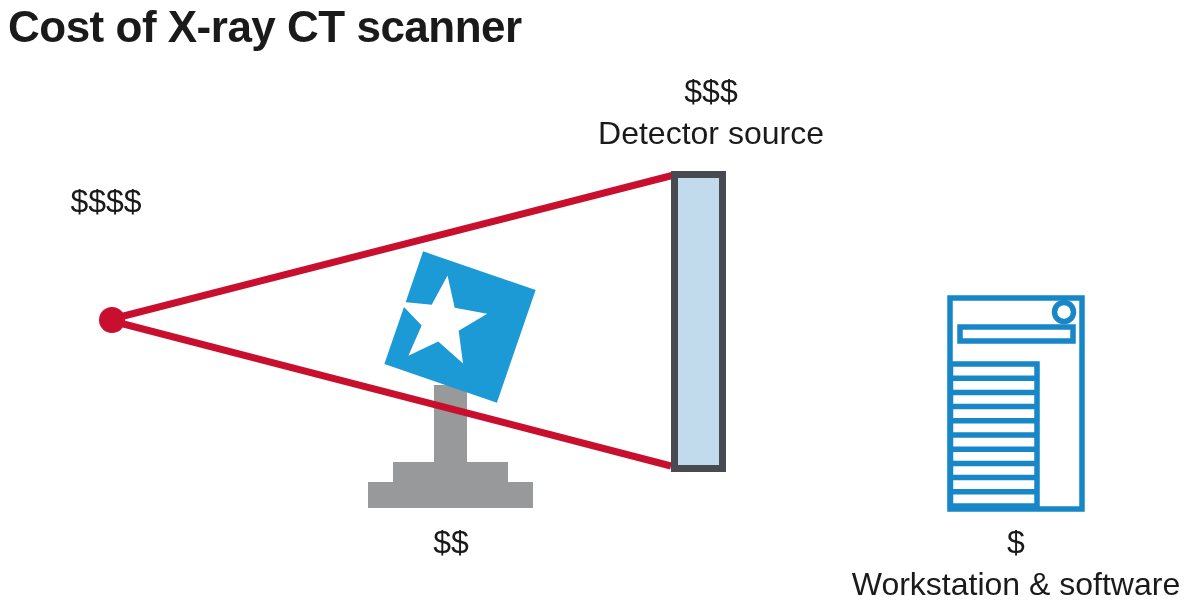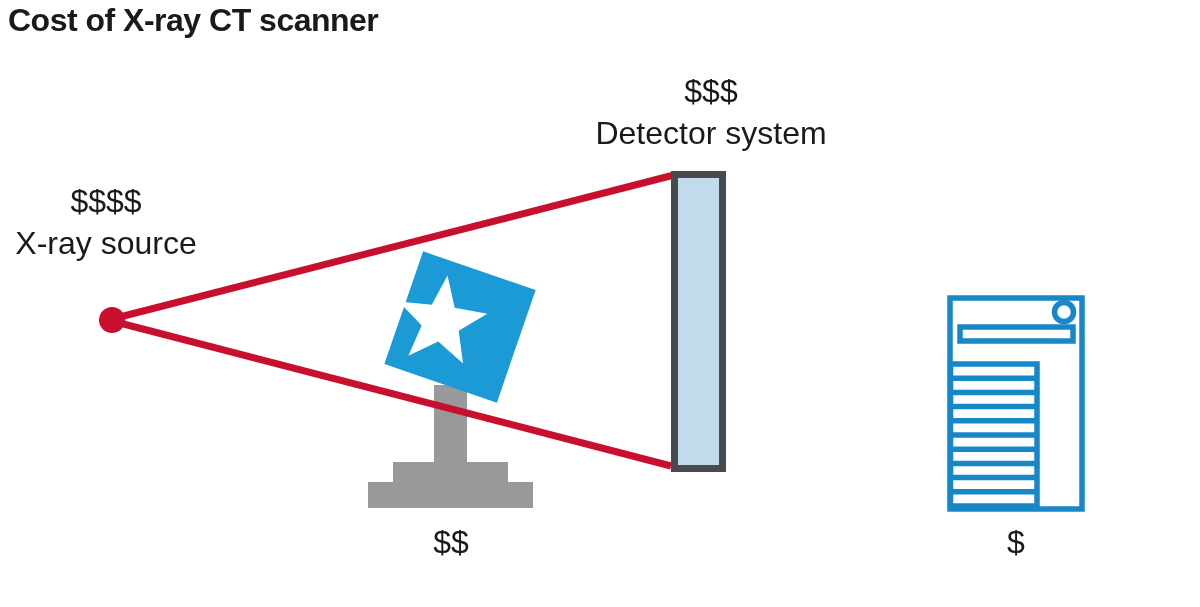--- a/index.html
+++ b/index.html
@@ -18,21 +18,21 @@
   .diagram-svg {
     position: absolute;
     inset: 0;
     width: 1200px;
     height: 607px;
   }
   .page-title {
     position: absolute;
     left: 8px;
     top: 2px;
-    font-size: 32px;
+    font-size: 44px;
     font-weight: 700;
     letter-spacing: -0.5px;
     color: var(--text, #1a1a1a);
     white-space: nowrap;
   }
   .component-label {
     position: absolute;
     transform: translateX(-50%);
     text-align: center;
     color: var(--text, #1a1a1a);
@@ -106,29 +106,29 @@
       <line class="tower" x1="950.5" y1="463.4" x2="1037" y2="463.4"></line>
       <line class="tower" x1="950.5" y1="477.6" x2="1037" y2="477.6"></line>
       <line class="tower" x1="950.5" y1="491.8" x2="1037" y2="491.8"></line>
     </g>
   </svg>
 
   <div class="page-title">Cost of X-ray CT scanner</div>
 
   <div class="component-label label-xray">
     <span class="cost">$$$$</span>
-    <span class="name">X-ray source</span>
   </div>
 
   <div class="component-label label-detector">
     <span class="cost">$$$</span>
-    <span class="name">Detector system</span>
+    <span class="name">Detector source</span>
   </div>
 
   <div class="component-label label-sample">
     <span class="cost">$$</span>
   </div>
 
   <div class="component-label label-workstation">
     <span class="cost">$</span>
+    <span class="name">Workstation &amp; software</span>
   </div>
 
 </div>
 
 </body></html>

